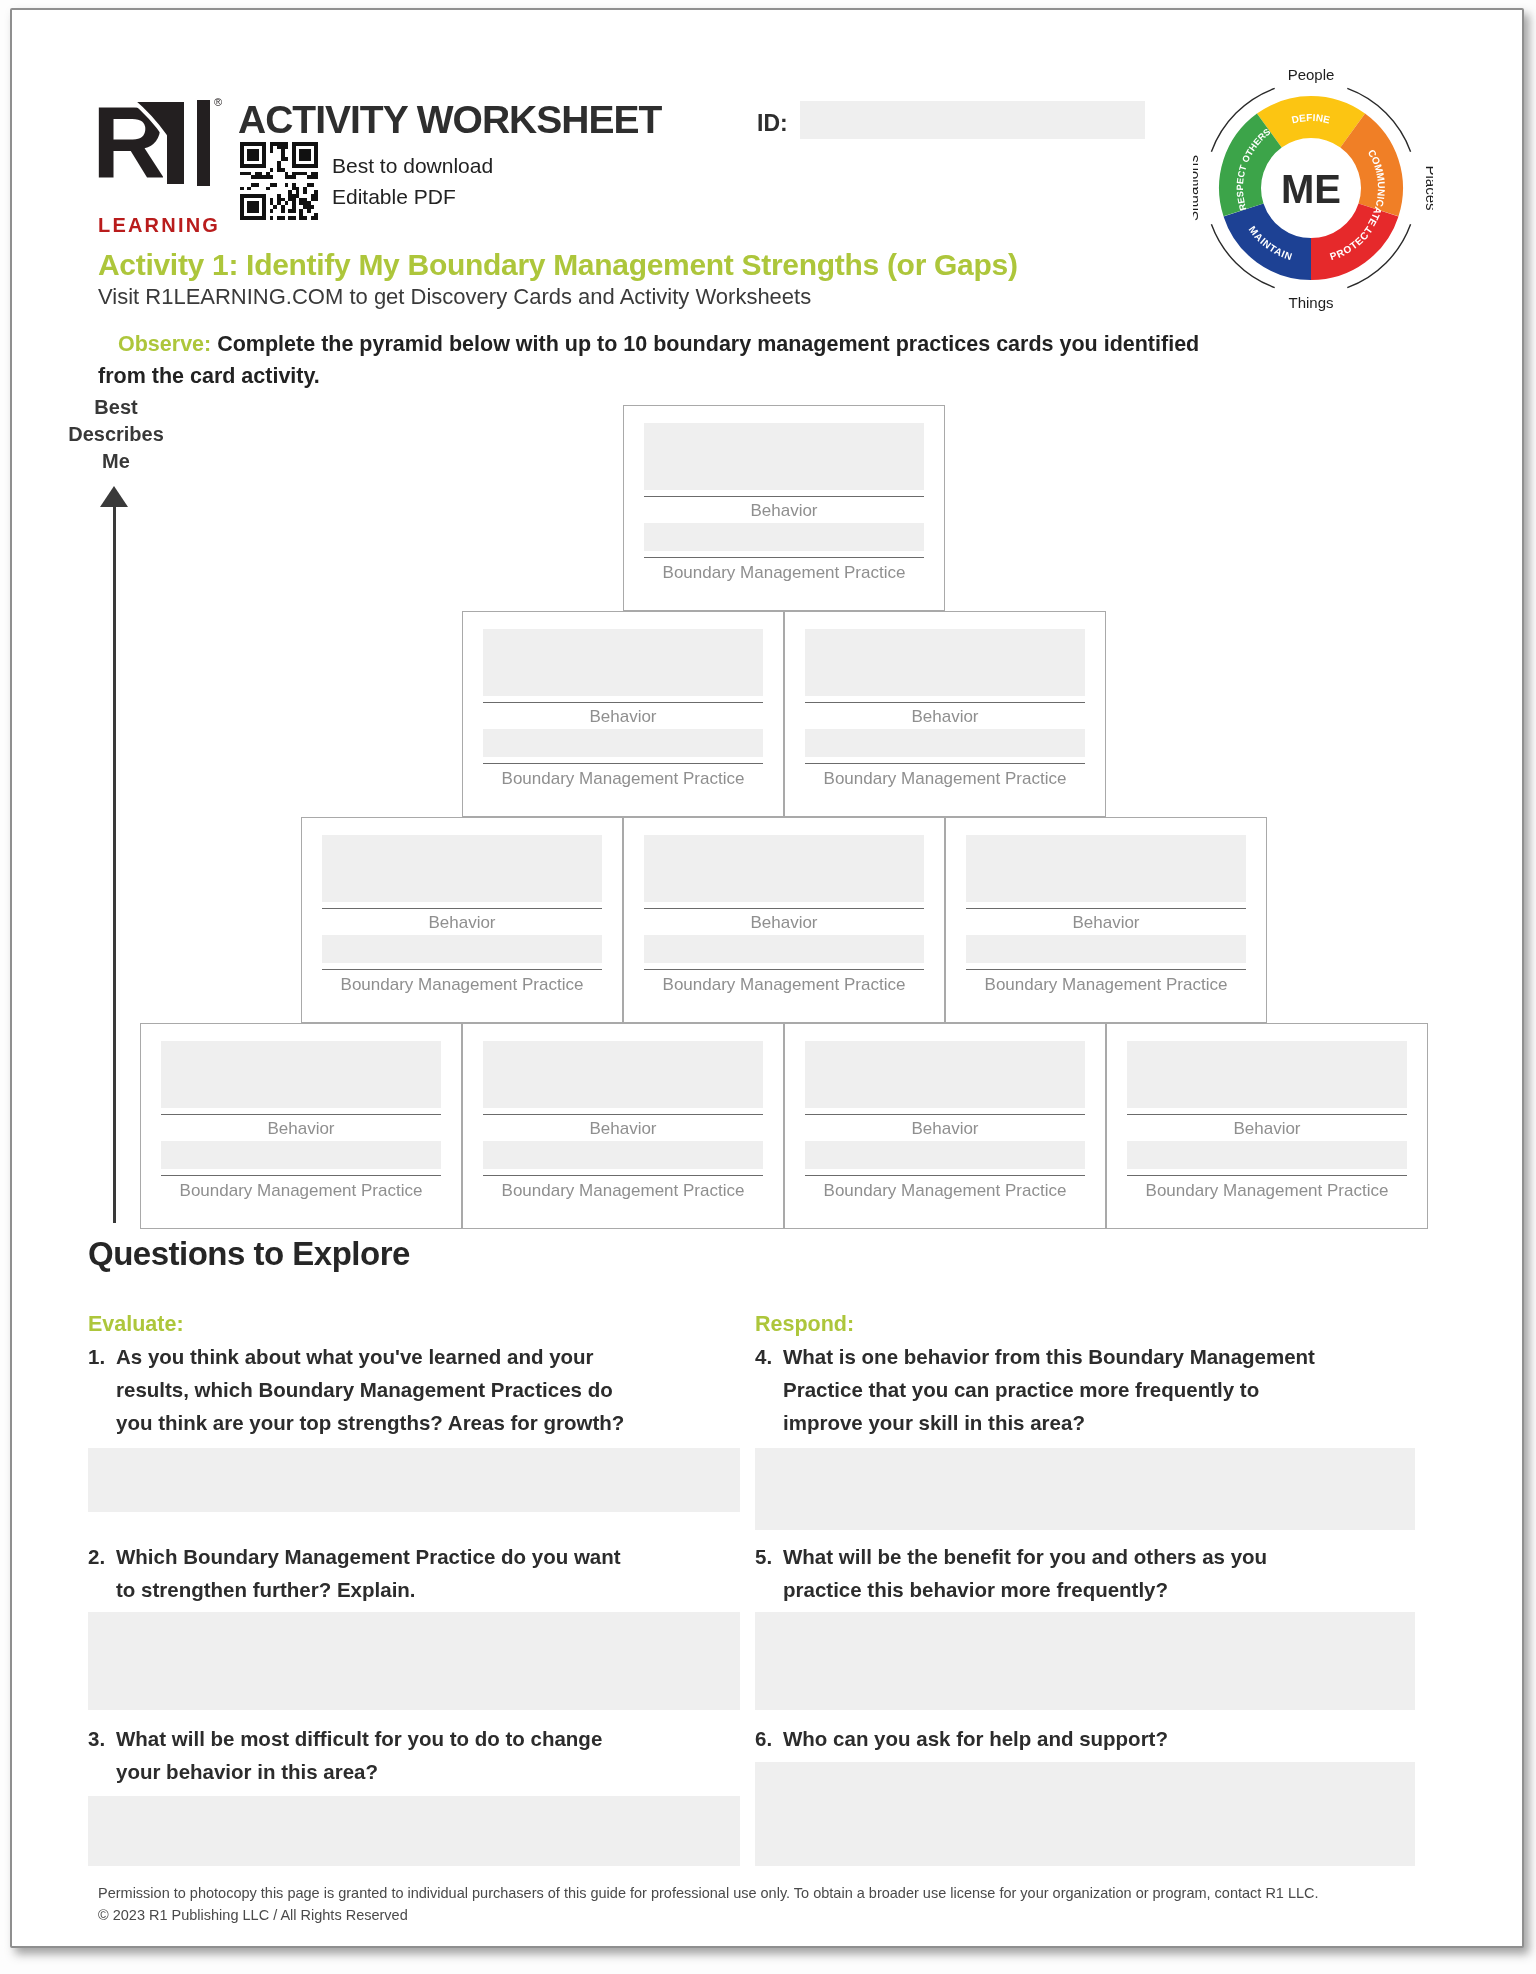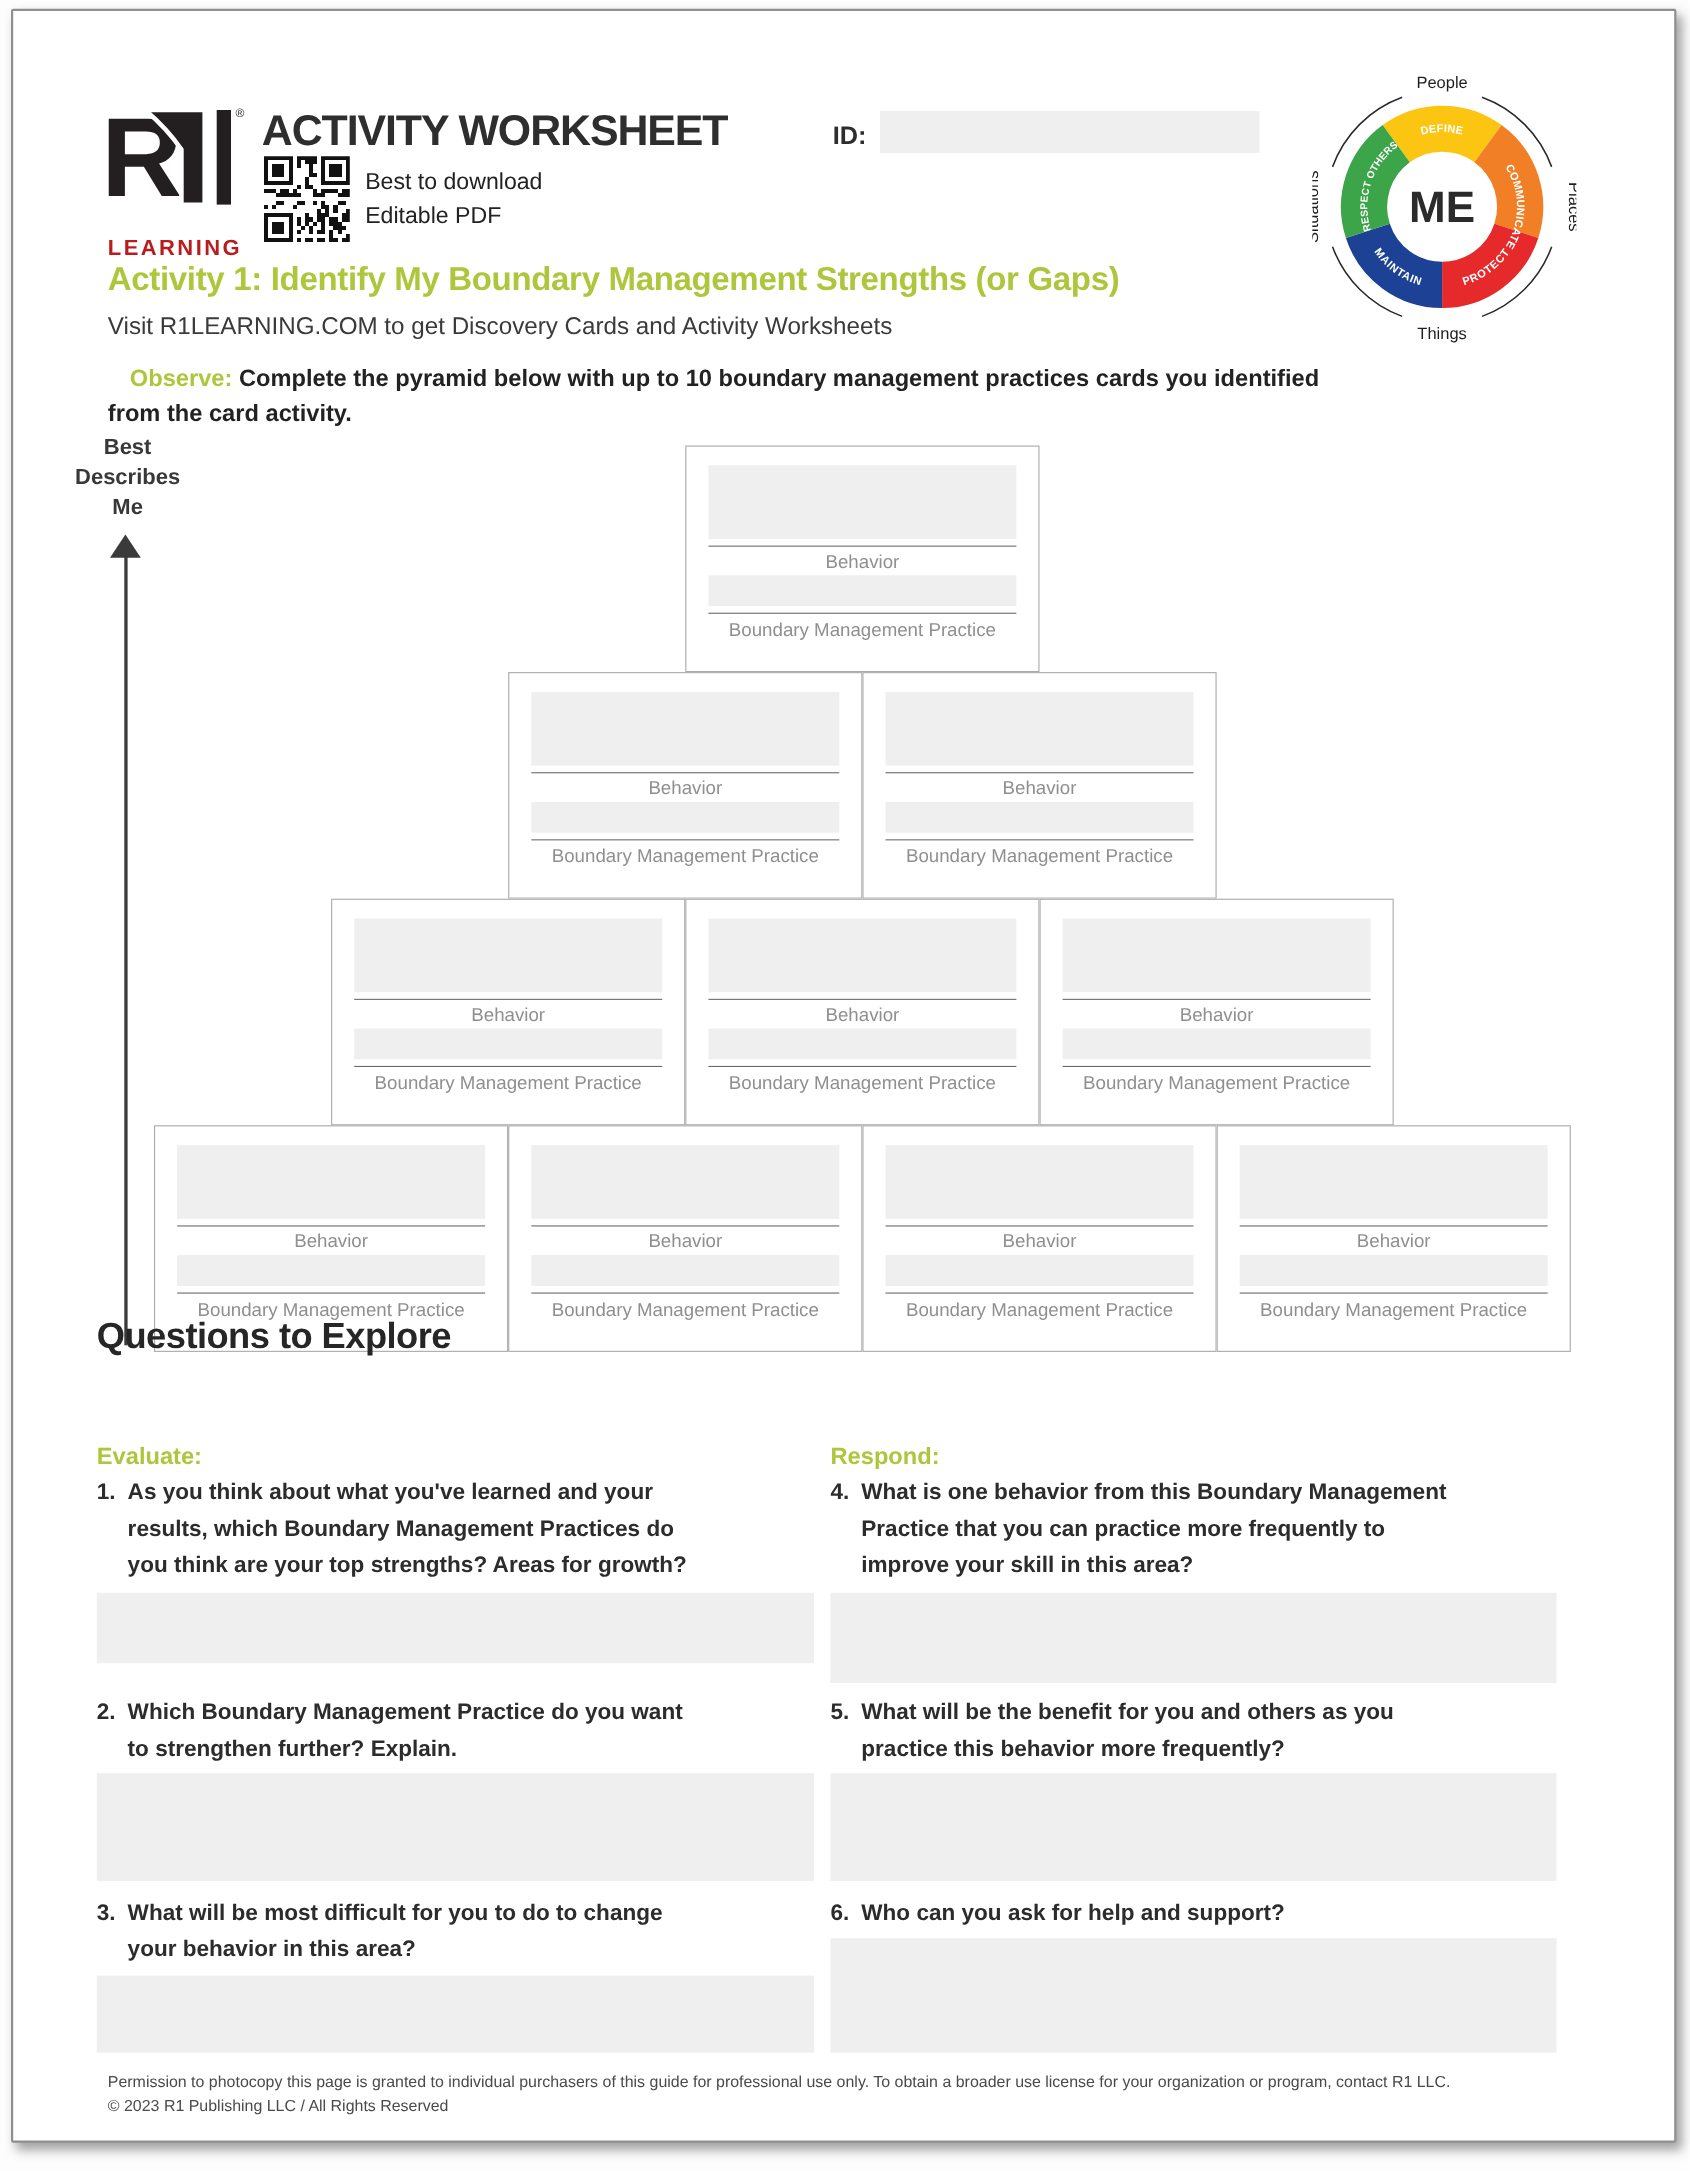--- a/index.html
+++ b/index.html
@@ -7,21 +7,21 @@
   .page{position:absolute;left:10px;top:8px;width:1510px;height:1936px;background:#fff;
     border:2px solid #8f8f8f;border-radius:2px;box-shadow:5px 6px 10px rgba(70,70,70,.5);}
   .abs{position:absolute;}
   
   .ws-title{font-size:39px;font-weight:900;letter-spacing:-1px;color:#2e2e2e;}
   .scan-caption{font-size:21px;color:#222;line-height:31px;}
   .id-label{font-size:23px;font-weight:600;color:#2e2e2e;}
   .id-box{background:#efefef;width:345px;height:38px;}
   .learning-txt{font-size:20px;font-weight:900;letter-spacing:2.2px;color:#b91c1c;}
   
-  .act-title{font-size:30px;font-weight:900;letter-spacing:-.3px;}
+  .act-title{font-size:30px;font-weight:900;letter-spacing:-.3px;margin-top:10px;}
   .subtitle{font-size:22px;color:#3a3a3a;}
   .observe{font-size:21.5px;font-weight:700;color:#222;line-height:32px;width:1260px;}
   .observe .gw{font-weight:700;margin-left:20px;}
   
   .card{position:absolute;width:322px;height:206px;border:1.2px solid #a9a9a9;background:#fff;box-sizing:border-box;}
   .writebox{position:absolute;left:20px;right:20px;background:#efefef;}
   .wb1{top:17px;height:67px;}
   .wb2{top:117px;height:28px;}
   .uline{position:absolute;left:20px;right:20px;height:0;border-top:1.6px solid #6b6b6b;}
   .u1{top:90px;} .u2{top:151px;}
@@ -320,21 +320,21 @@
       <div class="card" style="left: 1094px; top: 1013px;">
         <div class="writebox wb1"></div>
         <div class="uline u1"></div>
         <div class="card-lbl cl1">Behavior</div>
         <div class="writebox wb2"></div>
         <div class="uline u2"></div>
         <div class="card-lbl cl2">Boundary Management Practice</div>
       </div>
     </div>
 
-  <div class="abs q-heading" style="left:76px;top:1185px;">Questions to Explore</div>
+  <div class="abs q-heading" style="left:76px;top:1225px;">Questions to Explore</div>
   <div class="abs col-lbl" style="left:76px;top:1302px;color:#adc63b;">Evaluate:</div>
   <div class="abs col-lbl" style="left:743px;top:1302px;color:#adc63b;">Respond:</div>
   <div id="questions">
       <div class="q abs" style="left: 76px; top: 1330px; width: 652px;">
         <span class="qnum">1.</span>
         <div>As you think about what you've learned and your<br>results, which Boundary Management Practices do<br>you think are your top strengths? Areas for growth?</div>
       </div>
       <div class="ansbox" style="left: 76px; top: 1438px; width: 652px; height: 64px;"></div>
       <div class="q abs" style="left: 76px; top: 1530px; width: 652px;">
         <span class="qnum">2.</span>

